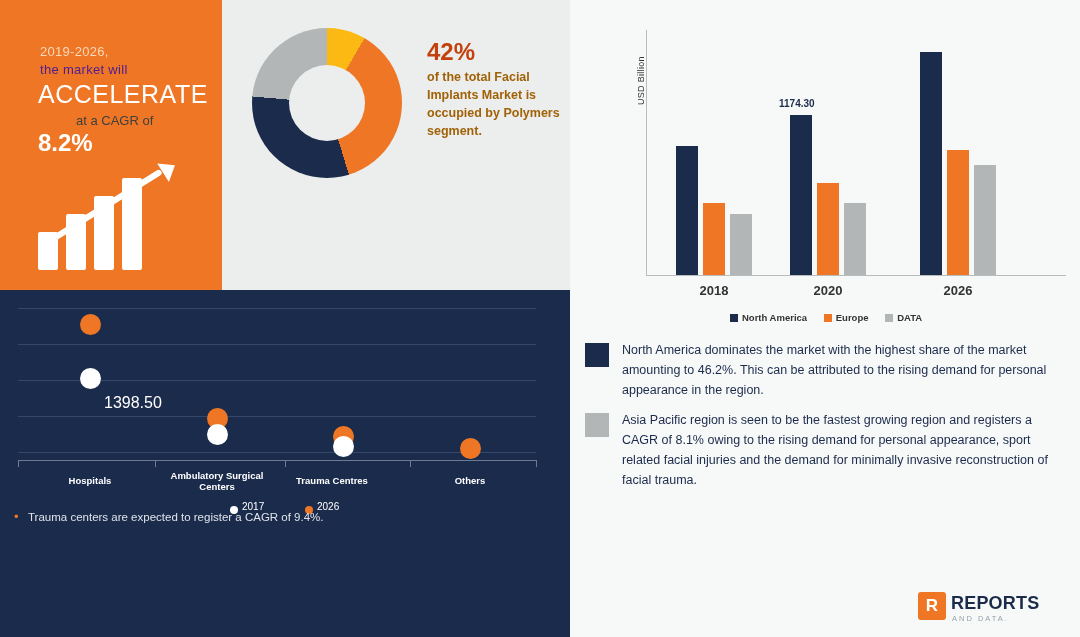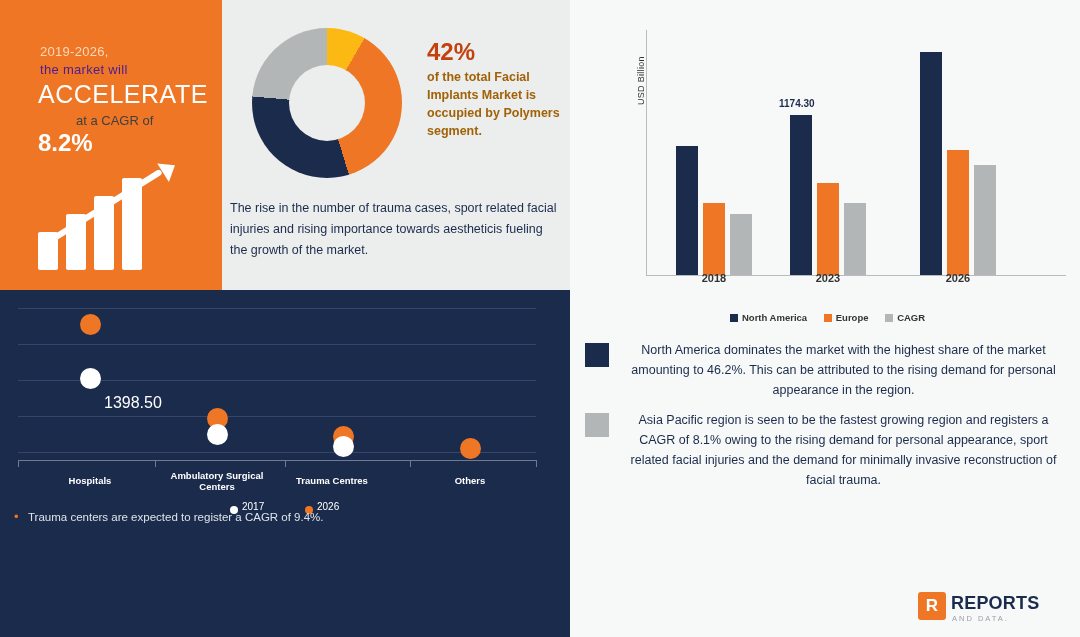--- a/index.html
+++ b/index.html
@@ -48,28 +48,28 @@
   
   .panel-right{position:absolute;left:570px;top:0;width:510px;height:637px;background:#f7f8f8;}
   .y-label{position:absolute;left:636px;top:105px;transform:rotate(-90deg);transform-origin:left top;font-size:9px;color:#333;letter-spacing:.3px;}
   .axis-v{position:absolute;left:646px;top:30px;width:1px;height:245px;background:#b9bcbe;}
   .axis-h{position:absolute;left:646px;top:275px;width:420px;height:1px;background:#b9bcbe;}
   .bar{position:absolute;bottom:0;}
   .bar-na{background:#1b2b4b;}
   .bar-eu{background:#ee7624;}
   .bar-ap{background:#b3b6b7;}
   .vallbl{position:absolute;font-size:10px;font-weight:bold;color:#1b2b4b;}
-  .xcat{position:absolute;font-size:11px;font-weight:bold;color:#333;text-align:center;width:90px;top:272px;}
+  .xcat{position:absolute;font-size:13px;font-weight:bold;color:#333;text-align:center;width:90px;top:283px;}
   .clegend{position:absolute;top:312px;left:730px;font-size:9.5px;font-weight:bold;color:#333;}
   .cl-item{display:inline-block;margin-right:14px;}
   .cl-sq{display:inline-block;width:8px;height:8px;margin-right:4px;vertical-align:middle;}
 
   
   .rnotes{position:absolute;left:585px;top:340px;width:480px;}
-  .rnote{position:relative;display:flex;margin-bottom:10px;text-align:center;}
+  .rnote{position:relative;display:flex;margin-bottom:10px;}
   .rsq{flex:0 0 auto;width:24px;height:24px;margin-right:13px;margin-top:3px;}
   .rtxt{font-size:12.5px;line-height:20px;color:#1b2b4b;}
 
   
   .logo{position:absolute;left:918px;top:590px;width:150px;height:40px;}
   .logo-mark{position:absolute;left:0;top:2px;width:28px;height:28px;background:#ee7624;border-radius:3px;color:#fff;font-weight:bold;font-size:17px;text-align:center;line-height:28px;}
   .logo-t1{position:absolute;left:33px;top:3px;font-size:18px;font-weight:bold;color:#1b2b4b;letter-spacing:.2px;}
   .logo-t2{position:absolute;left:34px;top:24px;font-size:7.5px;color:#9aa1ab;letter-spacing:2px;}
 </style>
 </head>
@@ -94,21 +94,20 @@
     </div>
   </div>
 
   <div class="panel-gray">
     <div class="donut-wrap">
       <div class="donut"></div>
       <div class="donut-hole"></div>
     </div>
     <div class="stat-num">42%</div>
     <div class="stat-txt">of the total Facial Implants Market is occupied by Polymers segment.</div>
-    <div class="gray-para">The rise in the number of trauma cases, sport related facial injuries and rising importance towards aestheticis fueling the growth of the market.</div>
   </div>
 
   <div class="panel-navy">
     <div class="nv-grid">
       <div class="gl" style="top:8px;"></div>
       <div class="gl" style="top:44px;"></div>
       <div class="gl" style="top:80px;"></div>
       <div class="gl" style="top:116px;"></div>
       <div class="gl" style="top:152px;"></div>
     </div>
@@ -154,36 +153,36 @@
 
   <div class="bar bar-na" style="left:676px;top:146px;width:22px;height:129px;"></div>
   <div class="bar bar-eu" style="left:703px;top:203px;width:22px;height:72px;"></div>
   <div class="bar bar-ap" style="left:730px;top:214px;width:22px;height:61px;"></div>
   <div class="xcat" style="left:669px;">2018</div>
 
   <div class="bar bar-na" style="left:790px;top:115px;width:22px;height:160px;"></div>
   <div class="bar bar-eu" style="left:817px;top:183px;width:22px;height:92px;"></div>
   <div class="bar bar-ap" style="left:844px;top:203px;width:22px;height:72px;"></div>
   <div class="vallbl" style="left:779px;top:98px;">1174.30</div>
-  <div class="xcat" style="left:783px;">2023</div>
+  <div class="xcat" style="left:783px;">2020</div>
 
   <div class="bar bar-na" style="left:920px;top:52px;width:22px;height:223px;"></div>
   <div class="bar bar-eu" style="left:947px;top:150px;width:22px;height:125px;"></div>
   <div class="bar bar-ap" style="left:974px;top:165px;width:22px;height:110px;"></div>
   <div class="xcat" style="left:913px;">2026</div>
 
   <div class="clegend">
     <span class="cl-item">
       <span class="cl-sq" style="background:#1b2b4b;"></span><span>North America</span>
     </span>
     <span class="cl-item">
       <span class="cl-sq" style="background:#ee7624;"></span><span>Europe</span>
     </span>
     <span class="cl-item">
-      <span class="cl-sq" style="background:#b3b6b7;"></span><span>CAGR</span>
+      <span class="cl-sq" style="background:#b3b6b7;"></span><span>DATA</span>
     </span>
   </div>
 
   <div class="rnotes">
     <div class="rnote">
       <div class="rsq" style="background:#1b2b4b;"></div>
       <div class="rtxt">North America dominates the market with the highest share of the market amounting to 46.2%. This can be attributed to the rising demand for personal appearance in the region.</div>
     </div>
     <div class="rnote">
       <div class="rsq" style="background:#b3b6b7;"></div>

